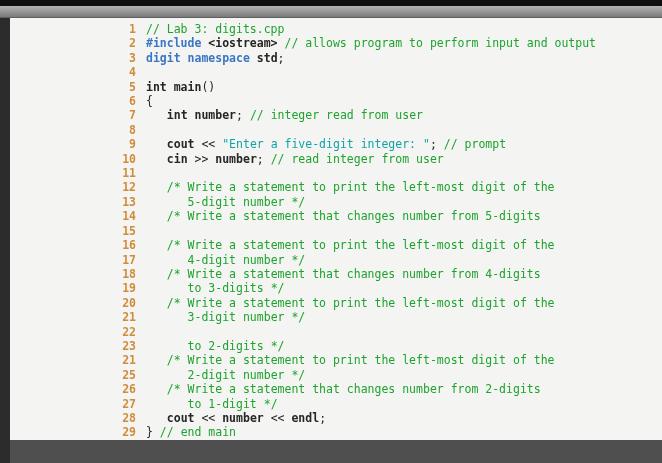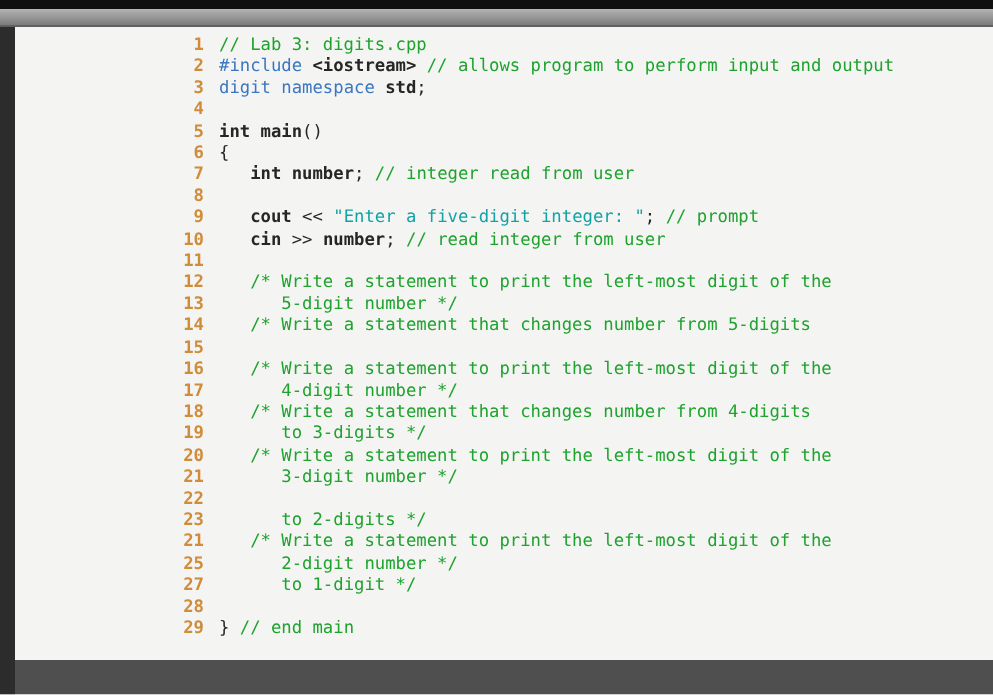--- a/index.html
+++ b/index.html
@@ -25,21 +25,21 @@
     line-height:14.4px;
   }
   .line{display:flex;white-space:pre;}
   .ln{
     flex:none;width:26px;text-align:right;margin-right:10px;
     color:var(--line-number,#d08c3a);
     font-weight:bold;
   }
   .codetext{white-space:pre;}
   .tok-c{color:var(--comment,#1ea32e);}
-  .tok-k{color:var(--keyword,#3a76c4);}
+  .tok-k{color:var(--keyword,#3a76c4);font-weight:bold;}
   .tok-s{color:var(--string,#10a3a8);}
   .tok-b{color:var(--plain,#262626);font-weight:bold;}
   .tok-p{color:var(--plain,#262626);}
 </style>
 </head>
 <body>
 
 <div class="screen">
   <div class="bar-black"></div>
   <div class="bar-grey"></div>
@@ -64,18 +64,19 @@
         <div class="line"><span class="ln">16</span><span class="codetext"><span class="tok-p">   </span><span class="tok-c">/* Write a statement to print the left-most digit of the</span></span></div>
         <div class="line"><span class="ln">17</span><span class="codetext"><span class="tok-p">      </span><span class="tok-c">4-digit number */</span></span></div>
         <div class="line"><span class="ln">18</span><span class="codetext"><span class="tok-p">   </span><span class="tok-c">/* Write a statement that changes number from 4-digits</span></span></div>
         <div class="line"><span class="ln">19</span><span class="codetext"><span class="tok-p">      </span><span class="tok-c">to 3-digits */</span></span></div>
         <div class="line"><span class="ln">20</span><span class="codetext"><span class="tok-p">   </span><span class="tok-c">/* Write a statement to print the left-most digit of the</span></span></div>
         <div class="line"><span class="ln">21</span><span class="codetext"><span class="tok-p">      </span><span class="tok-c">3-digit number */</span></span></div>
         <div class="line"><span class="ln">22</span></div>
         <div class="line"><span class="ln">23</span><span class="codetext"><span class="tok-p">      </span><span class="tok-c">to 2-digits */</span></span></div>
         <div class="line"><span class="ln">21</span><span class="codetext"><span class="tok-p">   </span><span class="tok-c">/* Write a statement to print the left-most digit of the</span></span></div>
         <div class="line"><span class="ln">25</span><span class="codetext"><span class="tok-p">      </span><span class="tok-c">2-digit number */</span></span></div>
+        <div class="line"><span class="ln">26</span><span class="codetext"><span class="tok-p">   </span><span class="tok-c">/* Write a statement that changes number from 2-digits</span></span></div>
         <div class="line"><span class="ln">27</span><span class="codetext"><span class="tok-p">      </span><span class="tok-c">to 1-digit */</span></span></div>
-        <div class="line"><span class="ln">28</span></div>
+        <div class="line"><span class="ln">28</span><span class="codetext"><span class="tok-p">   </span><span class="tok-b">cout</span><span class="tok-p"> &lt;&lt; </span><span class="tok-b">number</span><span class="tok-p"> &lt;&lt; </span><span class="tok-b">endl</span><span class="tok-p">;</span></span></div>
         <div class="line"><span class="ln">29</span><span class="codetext"><span class="tok-p">} </span><span class="tok-c">// end main</span></span></div>
       </div>
   </div>
 </div>
 
 </body></html>

